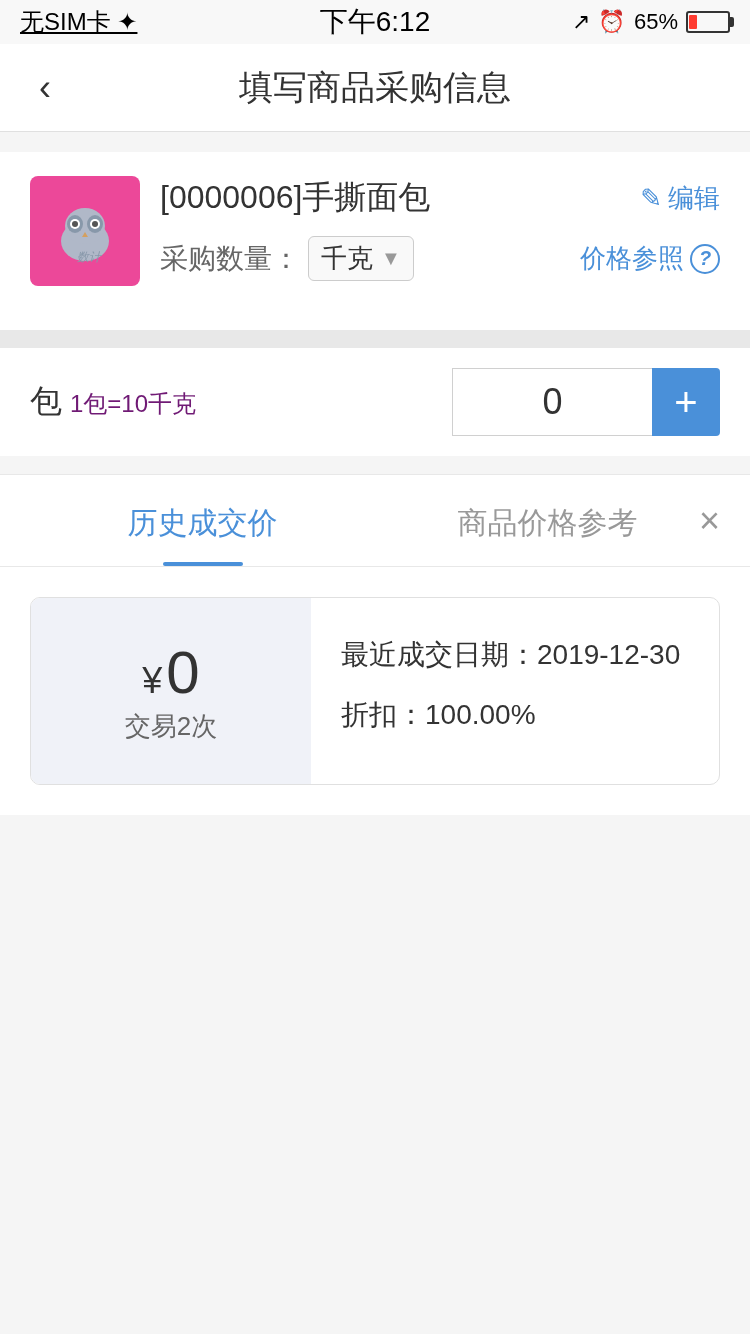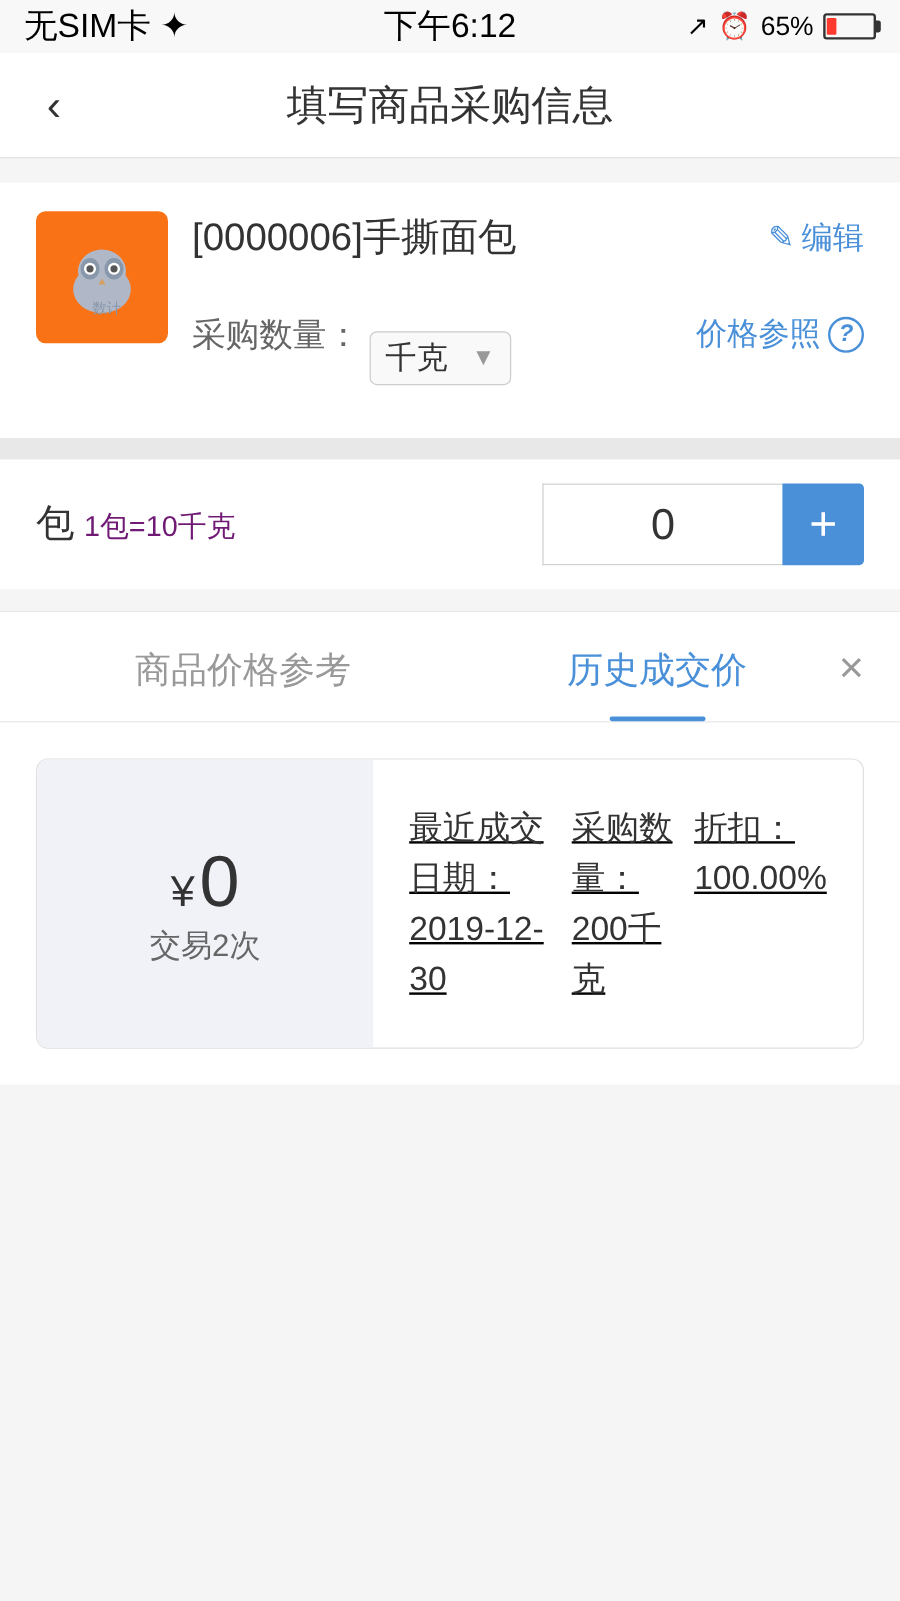--- a/index.html
+++ b/index.html
@@ -21,21 +21,22 @@
       align-items: center;
       justify-content: space-between;
       padding: 0 20px;
       font-size: 26px;
       color: #000;
     }
     .status-left {
       display: flex;
       align-items: center;
       gap: 8px;
-      font-size: 28px;
+      font-size: 24px;
+      text-decoration: underline;
     }
     .status-center {
       font-size: 28px;
       font-weight: 500;
       position: absolute;
       left: 50%;
       transform: translateX(-50%);
     }
     .status-right {
       display: flex;
@@ -108,27 +109,28 @@
     }
     .product-header {
       display: flex;
       align-items: flex-start;
       gap: 20px;
       margin-bottom: 20px;
     }
     .product-image {
       width: 110px;
       height: 110px;
-      background: #f97316;
+      background: #ec4899;
       border-radius: 8px;
       display: flex;
       align-items: center;
       justify-content: center;
       flex-shrink: 0;
       overflow: hidden;
+      font-style: italic;
     }
     .product-image-inner {
       width: 80px;
       height: 80px;
       display: flex;
       align-items: center;
       justify-content: center;
     }
     .product-info {
       flex: 1;
@@ -163,22 +165,21 @@
     }
     .unit-select {
       display: flex;
       align-items: center;
       border: 1px solid #ccc;
       border-radius: 6px;
       padding: 4px 12px;
       font-size: 26px;
       color: #333;
       background: #f9f9f9;
-      gap: 20px;
-      margin-top: 40px;
+      gap: 8px;
     }
     .unit-select-arrow {
       font-size: 20px;
       color: #999;
     }
     .price-ref-link {
       display: flex;
       align-items: center;
       gap: 6px;
       color: #4a90d9;
@@ -337,22 +338,22 @@
     }
     .price-subtitle {
       font-size: 26px;
       color: #666;
       margin-top: 2px;
     }
     .price-right {
       flex: 1;
       padding: 36px 30px;
       display: flex;
+      flex-direction: column;
       gap: 18px;
-      text-decoration: underline;
     }
     .price-detail-row {
       font-size: 28px;
       color: #333;
       line-height: 1.5;
     }
     .price-detail-label {
       color: #333;
     }
     .price-detail-value {
@@ -440,41 +441,38 @@
     <span class="quantity-conversion">1包=10千克</span>
   </div>
   <div class="quantity-input-group">
     <input class="quantity-input" type="text" value="0" style="">
     <div class="quantity-plus">+</div>
   </div>
 </div>
 
 <div class="tabs-section">
   <div class="tabs-header">
+    <div class="tab-item active">历史成交价</div>
     <div class="tab-item">商品价格参考</div>
-    <div class="tab-item active">历史成交价</div>
     <div class="tab-close">×</div>
   </div>
 
   <div class="history-content">
     <div class="price-card">
       <div class="price-left">
         <div class="price-amount">
           <span class="price-currency">¥</span><span>0</span>
         </div>
         <div class="price-subtitle">交易2次</div>
       </div>
       <div class="price-right">
         <div class="price-detail-row">
           <span class="price-detail-label">最近成交日期：</span><span class="price-detail-value">2019-12-30</span>
         </div>
         <div class="price-detail-row">
-          <span class="price-detail-label">采购数量：</span><span class="price-detail-value">200千克</span>
-        </div>
-        <div class="price-detail-row">
           <span class="price-detail-label">折扣：</span><span class="price-detail-value">100.00%</span>
         </div>
       </div>
     </div>
   </div>
 </div>
 
 <div class="page-bg"></div>
 
 </body></html>

